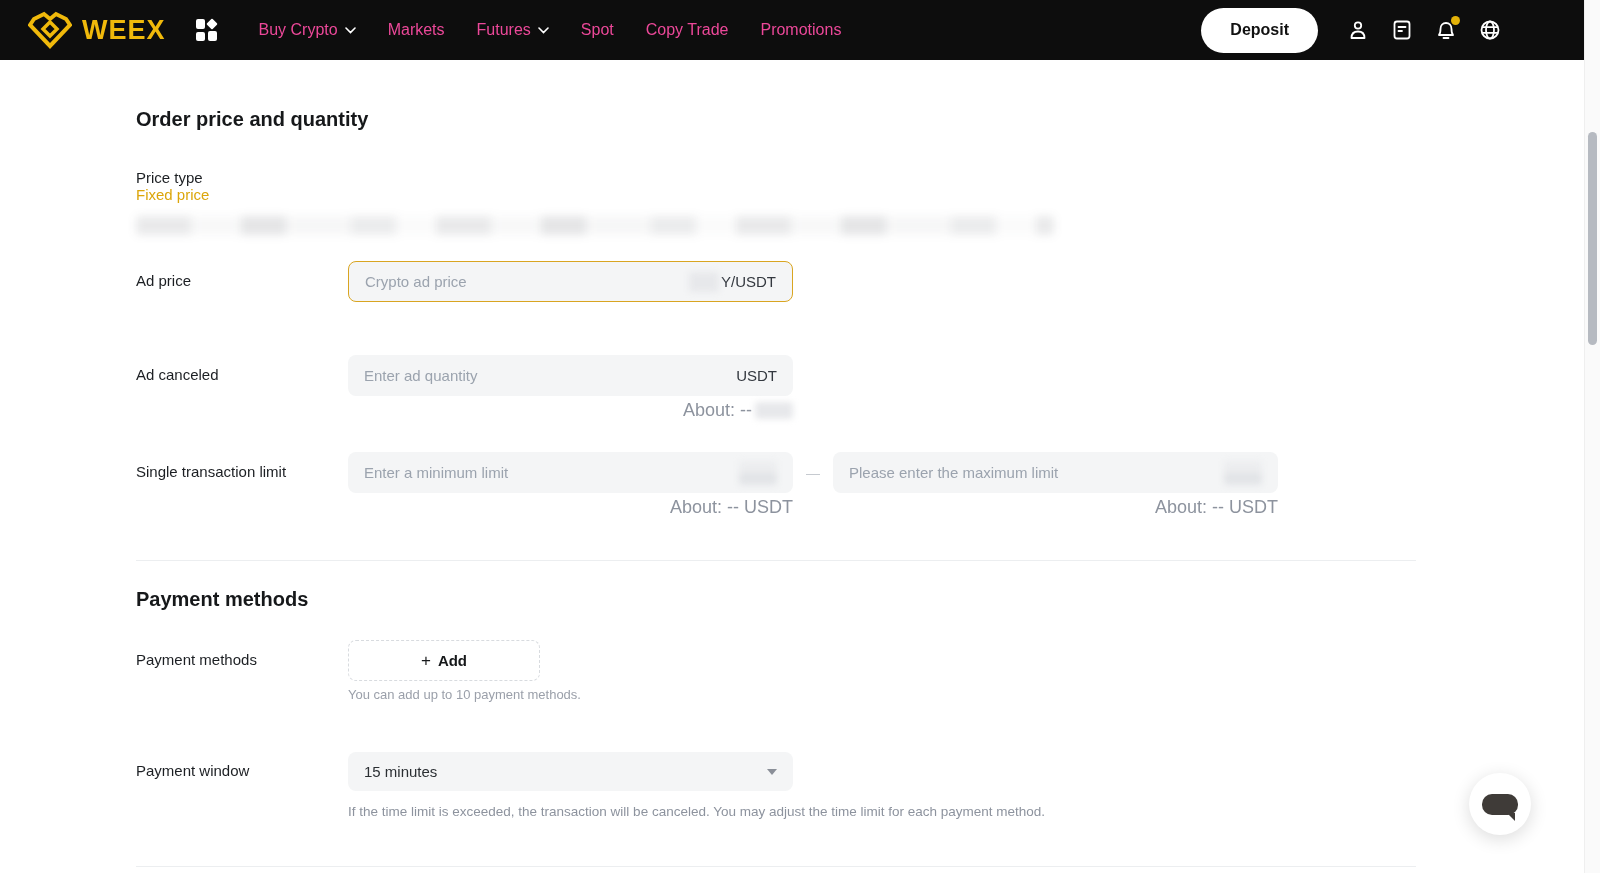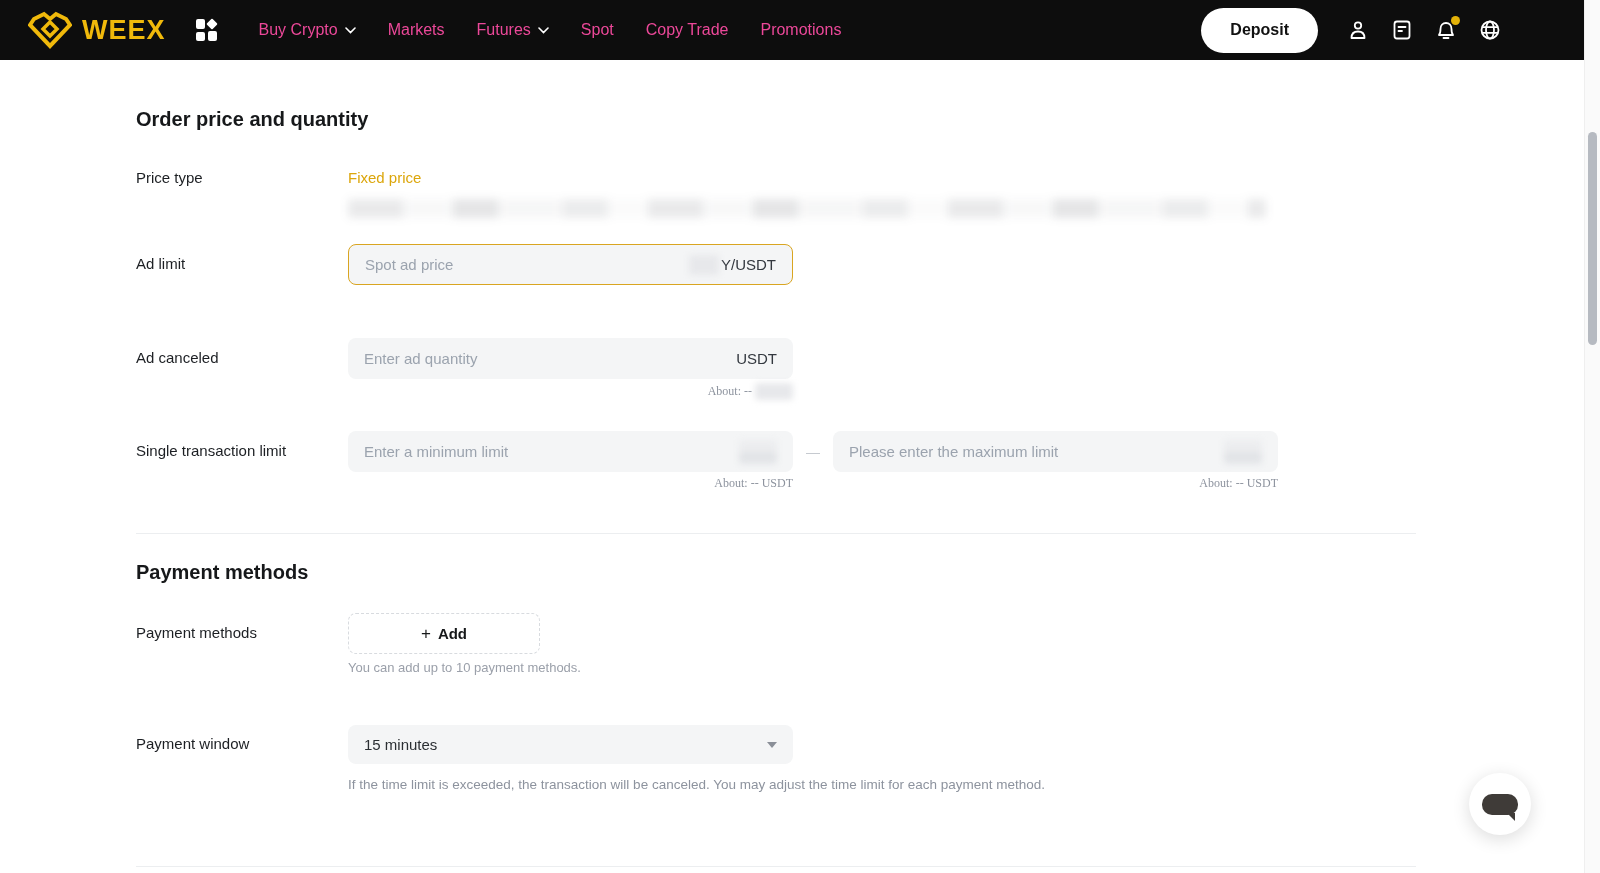--- a/index.html
+++ b/index.html
@@ -44,21 +44,21 @@
   .scrollbar { position:absolute; right:0; top:0; width:16px; height:873px; background:#FAFAFA; border-left:1px solid #EFEFEF; }
   .scroll-thumb { position:absolute; left:3px; top:132px; width:9px; height:213px; border-radius:5px; background:#B6BAC1; }
 
   
   .content { position:absolute; left:136px; top:108px; width:1280px; }
   .sec-title { font-size:20px; font-weight:700; color:#16181A; }
   .row { display:flex; }
   .row-label { width:212px; flex:none; font-size:15px; color:#1C1F23; }
   .field-col { flex:1; }
 
-  .row-pricetype { margin-top:38px; }
+  .row-pricetype { margin-top:38px;flex-direction:column; }
   .fixed-price { font-size:15px; font-weight:500; }
   .blur-strip {
     margin-top:13px; width:918px; height:19px; border-radius:3px;
     background:repeating-linear-gradient(90deg,
       rgba(40,45,55,0.10) 0 55px, rgba(40,45,55,0.03) 55px 105px,
       rgba(40,45,55,0.12) 105px 150px, rgba(40,45,55,0.04) 150px 215px,
       rgba(40,45,55,0.09) 215px 260px, rgba(40,45,55,0.02) 260px 300px);
     filter:blur(4px);
   }
 
@@ -68,21 +68,21 @@
     width:445px; height:41px; background:#F4F5F6; border-radius:8px;
     display:flex; align-items:center; padding:0 16px; position:relative;
   }
   .input-box.focus { border:1px solid #D9A521; background:#F4F5F6; }
   .placeholder { font-size:15px; color:#9BA3AE; flex:1; white-space:nowrap; overflow:hidden; }
   .suffix { font-size:15px; color:#33383F; white-space:nowrap; display:flex; align-items:center; gap:2px; }
   .blur-chip { display:inline-block; width:30px; height:20px; border-radius:3px; background:#E7E8EB; filter:blur(3px); }
   .blur-chip.sm { width:38px; height:24px; background:linear-gradient(180deg,#ECEDEF 0 50%,#E2E4E7 50% 100%); }
 
   .row-adqty { margin-top:53px; }
-  .about-line { width:445px; margin-top:4px; text-align:left; font-size:12px; color:#8D939E; display:flex; justify-content:flex-end; align-items:center; gap:3px;font-family:Liberation Serif, serif; }
+  .about-line { width:445px; margin-top:4px; text-align:left; font-size:18px; color:#8D939E; display:flex; justify-content:flex-end; align-items:center; gap:3px; }
   .about-line .blur-chip { width:38px; height:17px; }
 
   .row-limit { margin-top:31px; }
   .limit-fields { display:flex; align-items:flex-start; }
   .limit-sep { width:40px; height:41px; display:flex; align-items:center; justify-content:center; color:#C6CAD0; font-size:14px; }
   .limit-group2 .about-line, .limit-group1 .about-line { gap:0; }
 
   .divider { margin-top:42px; width:1280px; height:1px; background:#ECEEF0; }
   .sec-title2 { margin-top:27px; }
 
@@ -209,24 +209,24 @@
 
   <div class="row row-pricetype">
     <div class="row-label">Price type</div>
     <div class="field-col">
       <div class="fixed-price" style="color:#DCA60B;">Fixed price</div>
       <div class="blur-strip"></div>
     </div>
   </div>
 
   <div class="row row-adprice">
-    <div class="row-label">Ad limit</div>
+    <div class="row-label">Ad price</div>
     <div class="field-col">
       <div class="input-box focus">
-        <span class="placeholder">Spot ad price</span>
+        <span class="placeholder">Crypto ad price</span>
         <span class="suffix">
           <span class="blur-chip"></span>
           <span>Y/USDT</span>
         </span>
       </div>
     </div>
   </div>
 
   <div class="row row-adqty">
     <div class="row-label">Ad canceled</div>

